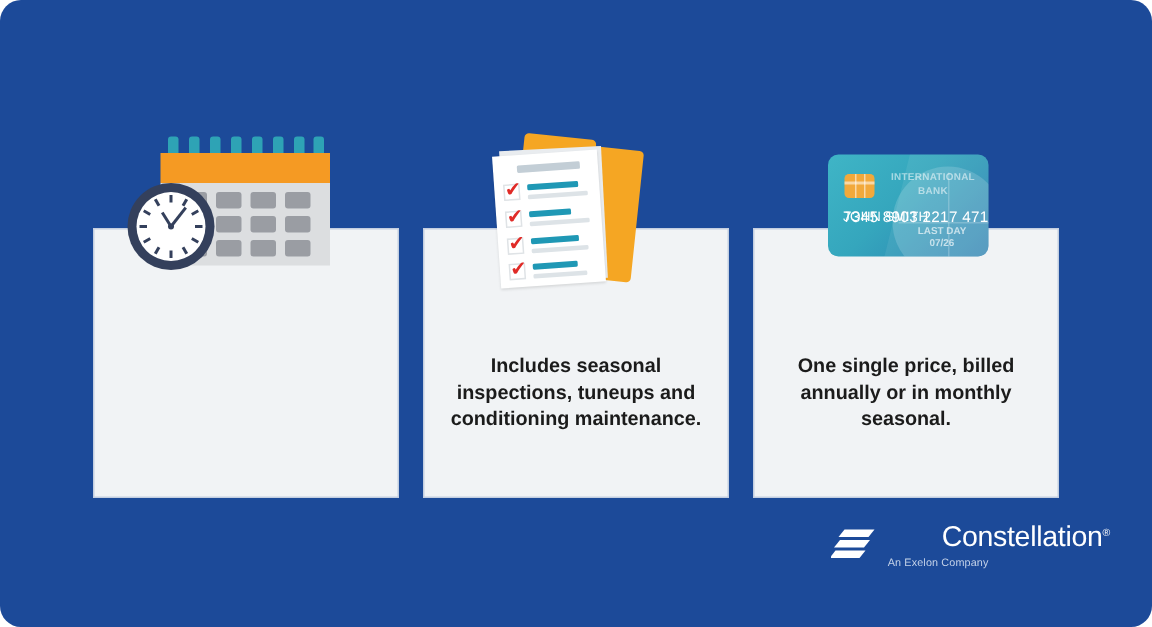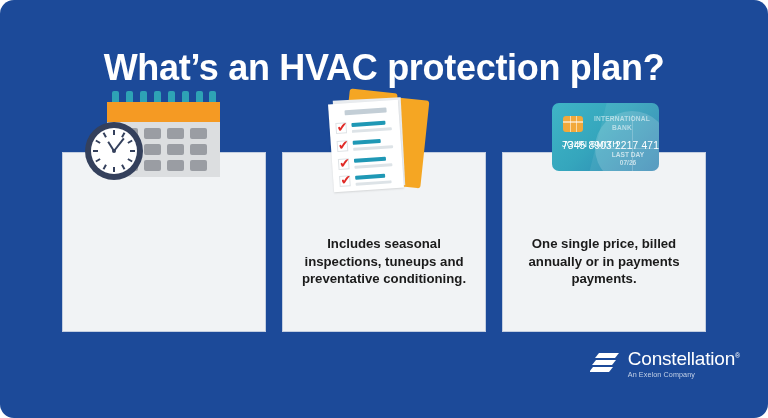--- a/index.html
+++ b/index.html
@@ -322,35 +322,35 @@
     display: flex;
     align-items: center;
   }
   .logo-mark { width: 30px; height: 24px; margin-right: 8px; }
   .logo-text { display: flex; flex-direction: column; }
   .logo-name {
     color: #ffffff;
     font-size: 19px;
     line-height: 20px;
     letter-spacing: -0.2px;
+    margin-left: 36px;
   }
   .logo-name:after { content: "\00ae"; font-size: 7px; vertical-align: super; }
   .logo-tag {
     color: #c4d2e8;
     font-size: 7.2px;
     line-height: 10px;
     letter-spacing: 0.1px;
   }
 </style>
 </head>
 <body>
 
 <div class="panel">
 
-  <div class="title">What’s an HVAC protection plan?</div>
 
   <div class="cards">
 
     <div class="card">
       <div class="icon-wrap">
         <div class="icon-inner">
           <div class="cal-rings">
             <div class="ring" style="left:0px"></div>
             <div class="ring" style="left:14px"></div>
             <div class="ring" style="left:28px"></div>
@@ -422,41 +422,41 @@
             <div class="line-teal" style="top:56px; width:32px"></div>
             <div class="line-gray" style="top:63px; width:38px"></div>
 
             <div class="chk-box" style="top:72px"></div>
             <div class="chk-mark" style="top:71px">✔</div>
             <div class="line-teal" style="top:73px; width:30px"></div>
             <div class="line-gray" style="top:80px; width:36px"></div>
           </div>
         </div>
       </div>
-      <div class="card-text">Includes seasonal inspections, tuneups and preventative conditioning.</div>
+      <div class="card-text">Includes seasonal inspections, tuneups and conditioning maintenance.</div>
     </div>
 
     <div class="card">
       <div class="icon-wrap">
         <div class="icon-inner">
           <div class="cc">
             <div class="cc-globe"></div>
             <div class="cc-sheen"></div>
             <div class="cc-chip"></div>
             <div class="cc-bank">INTERNATIONAL BANK</div>
             <div class="cc-number">7345 8903 2217 4713</div>
             <div class="cc-name">JOHN SMITH</div>
             <div class="cc-exp">
               <div>LAST DAY</div>
               <div>07/26</div>
             </div>
           </div>
         </div>
       </div>
-      <div class="card-text">One single price, billed annually or in payments payments.</div>
+      <div class="card-text">One single price, billed annually or in monthly seasonal.</div>
     </div>
 
   </div>
 
   <div class="logo">
     <svg class="logo-mark" viewBox="0 0 30 24">
       <path d="M9 2 L29 2 L25 7 L5 7 Z" fill="#ffffff"></path>
       <path d="M6 9 L26 9 L22 14 L2 14 Z" fill="#ffffff"></path>
       <path d="M3 16 L23 16 L19 21 L-1 21 Z" fill="#ffffff"></path>
     </svg>

